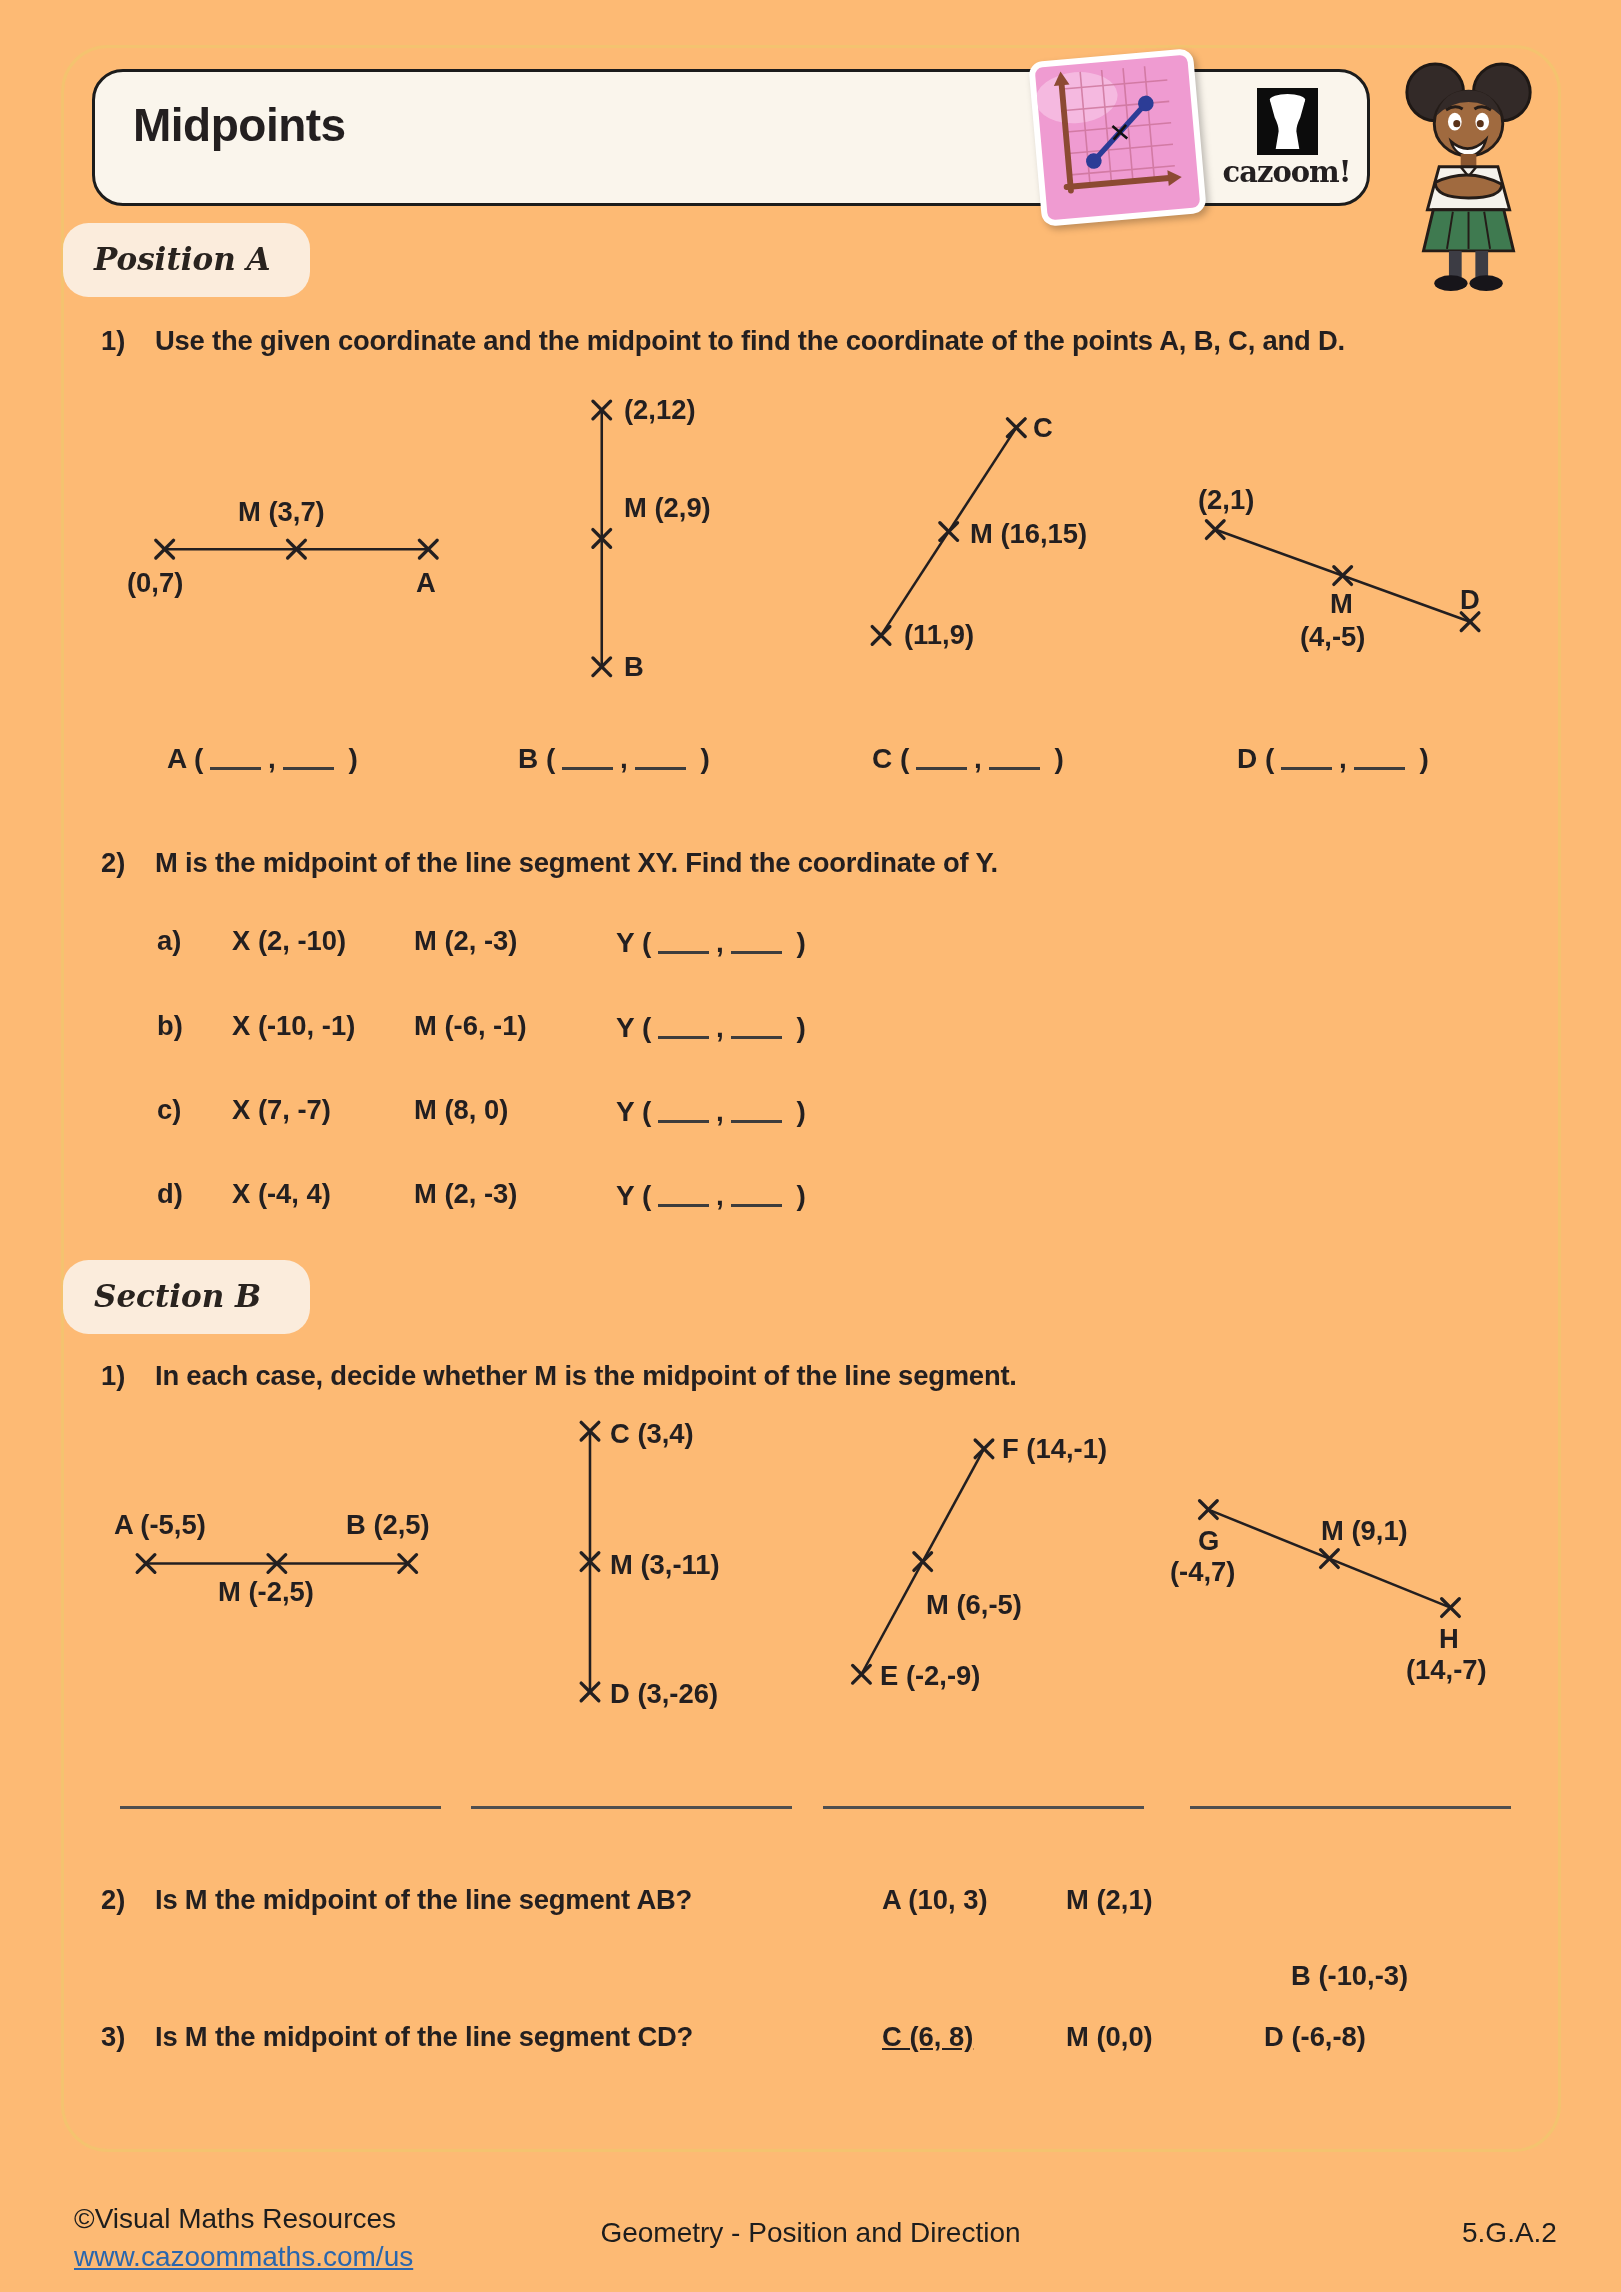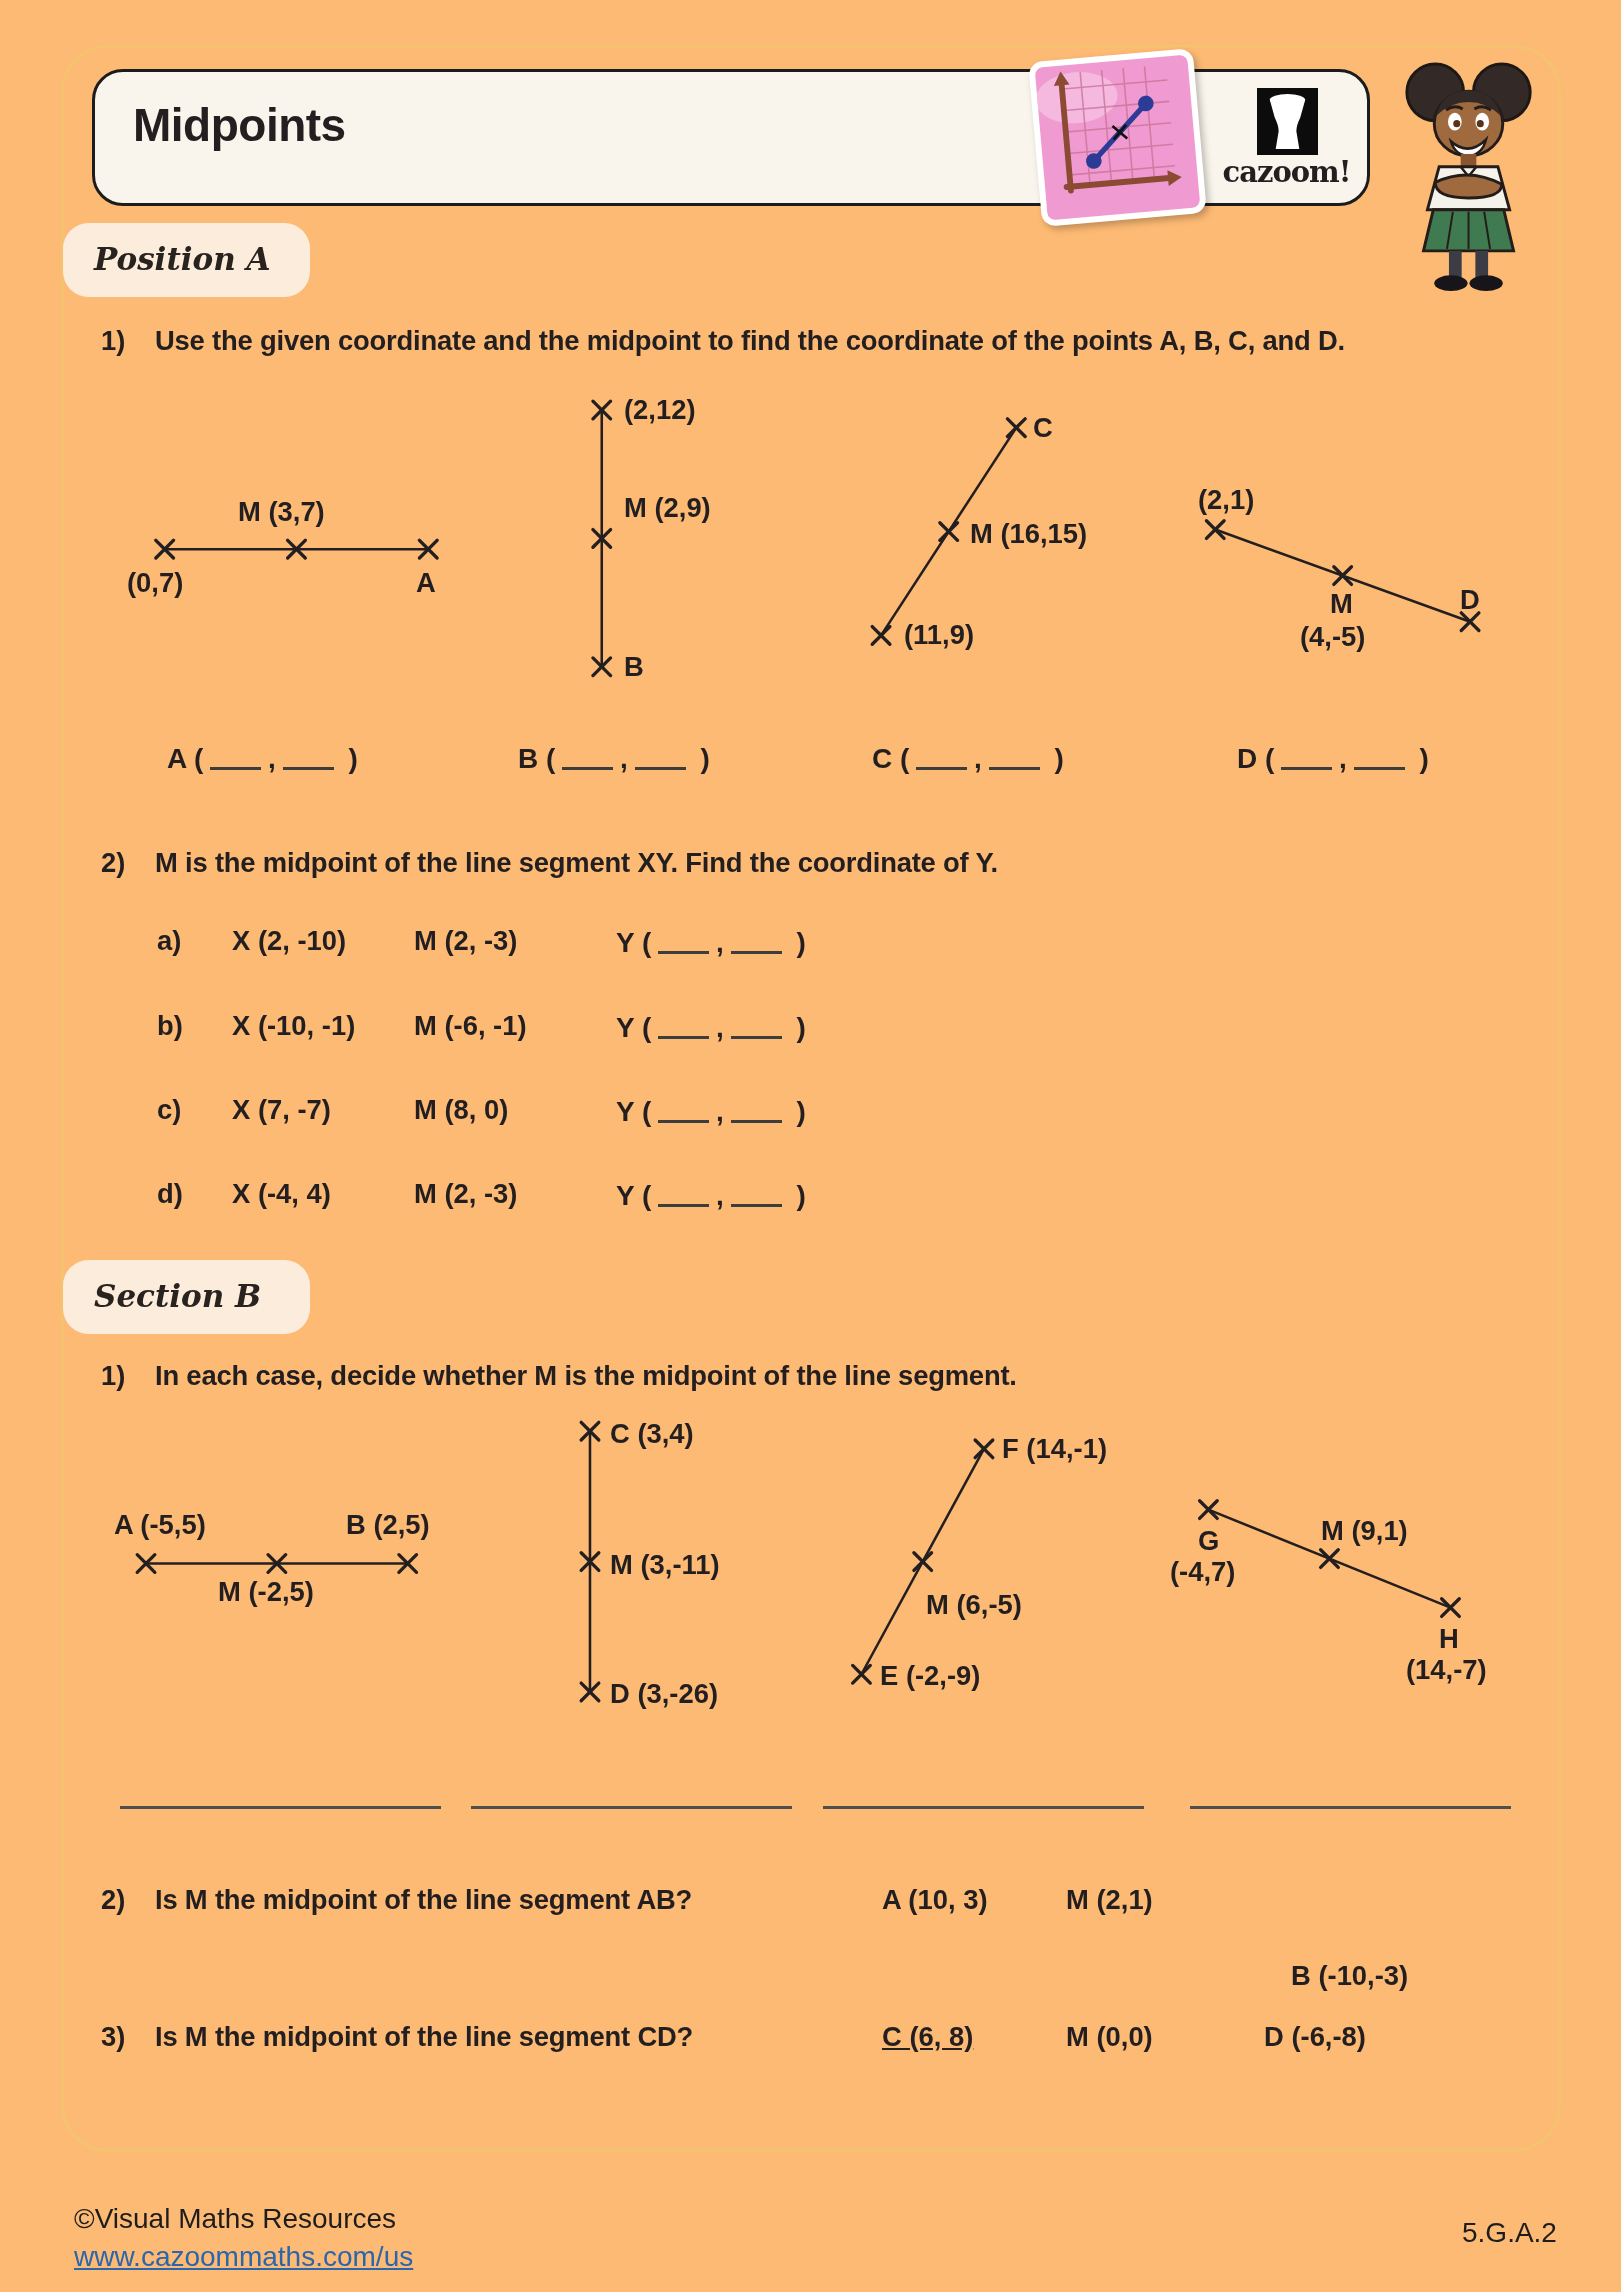--- a/index.html
+++ b/index.html
@@ -252,16 +252,17 @@
   <div class="plabel" style="left:1264px;top:1960px;margin-left:27px;">B (-10,-3)</div>
 
   <div class="qnum" style="left:101px;top:2021px;">3)</div>
   <div class="qtext" style="left:155px;top:2021px;">Is M the midpoint of the line segment CD?</div>
   <div class="plabel" style="left:882px;top:2021px;text-decoration:underline;">C (6, 8)</div>
   <div class="plabel" style="left:1066px;top:2021px;">M (0,0)</div>
   <div class="plabel" style="left:1264px;top:2021px;">D (-6,-8)</div>
 
   <div class="footer-text" style="left:74px;top:2203px;">©Visual Maths Resources</div>
   <div class="footer-text footer-link" style="left:74px;top:2241px;">www.cazoommaths.com/us</div>
+  <div class="footer-text center-footer" style="top:2217px;">Geometry - Position and Direction</div>
   <div class="footer-text" style="left:1462px;top:2217px;">5.G.A.2</div>
 
 </div>
 
 
 </body></html>

